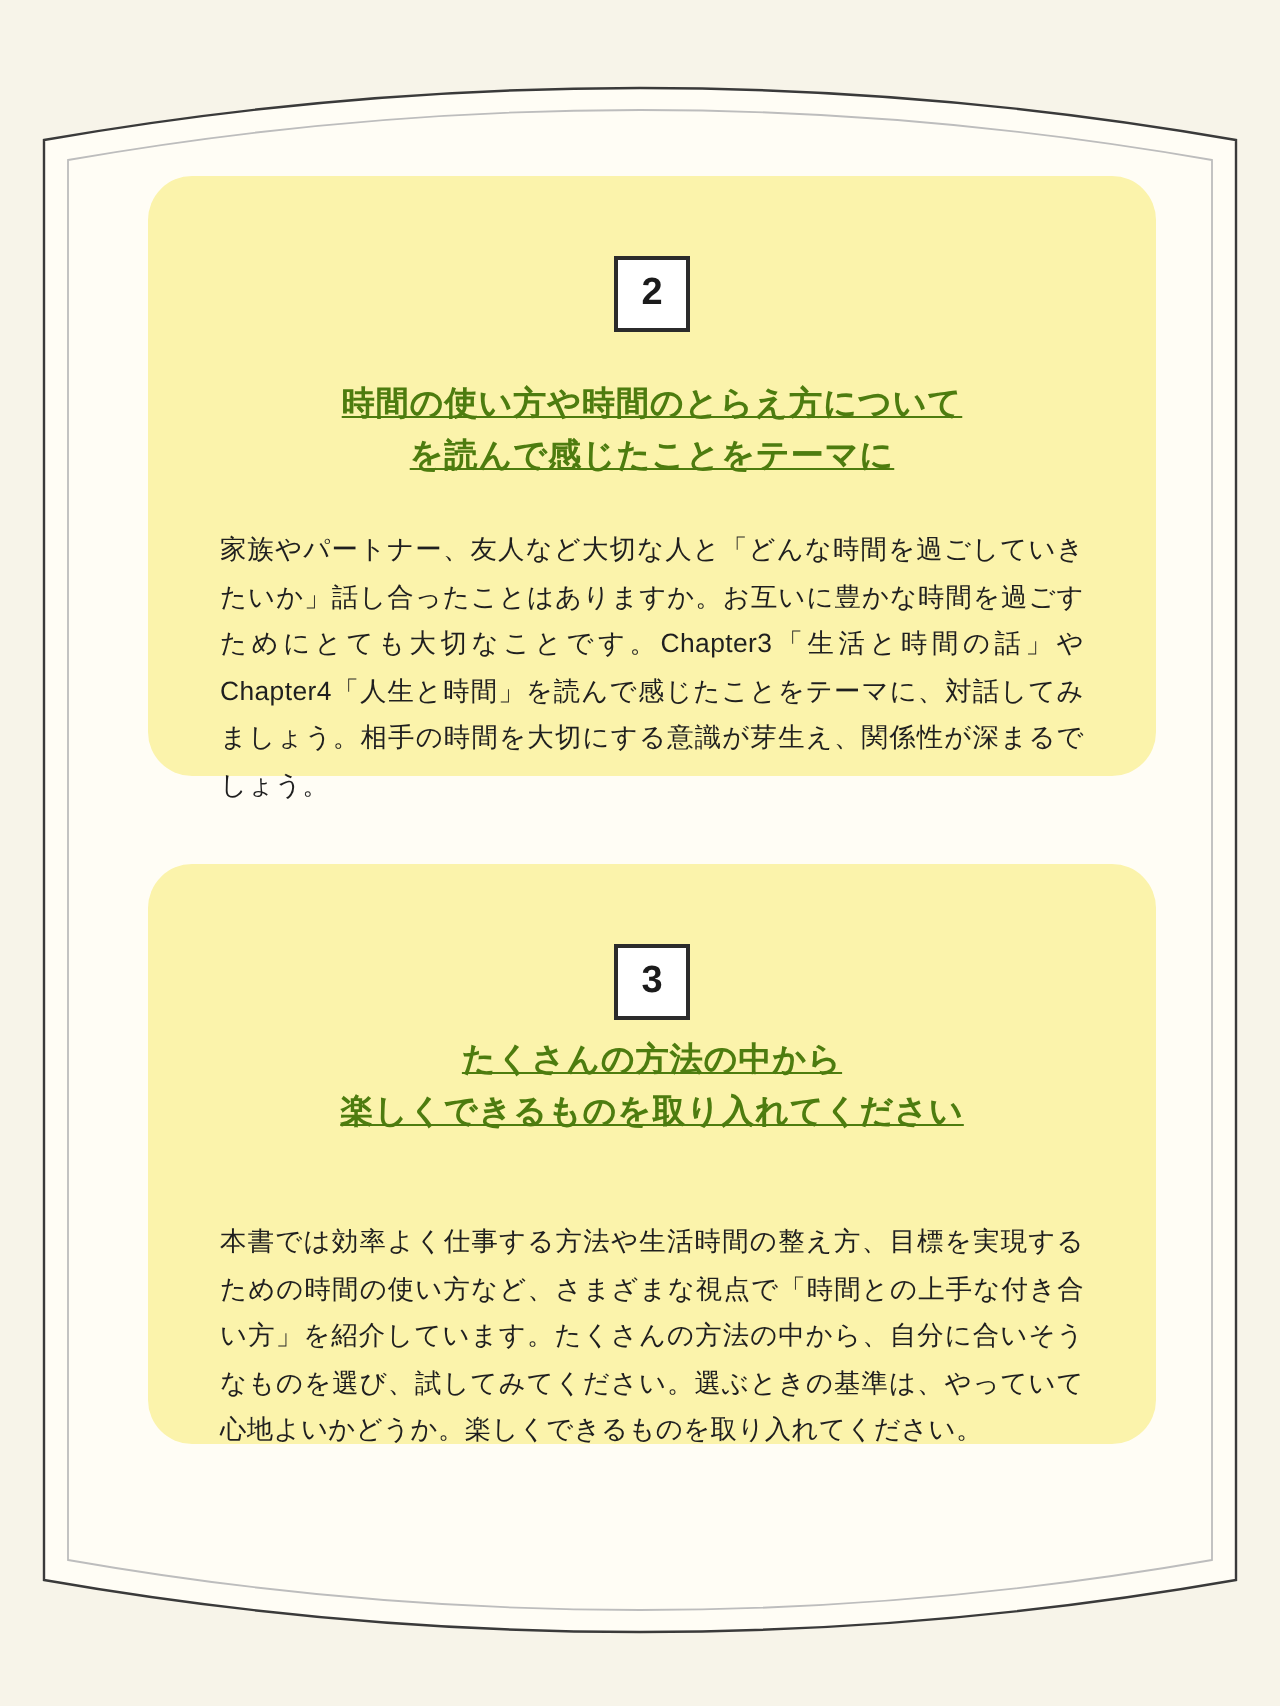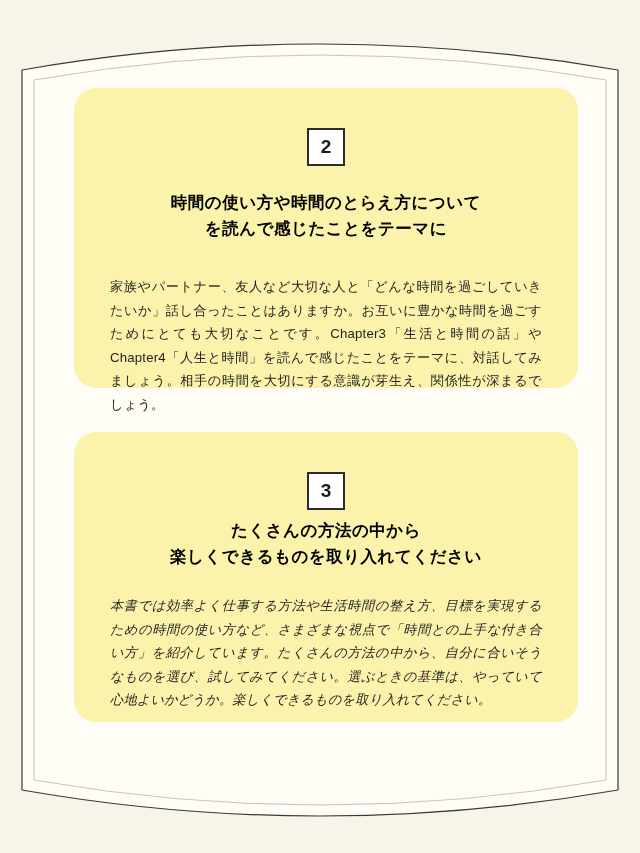--- a/index.html
+++ b/index.html
@@ -63,34 +63,35 @@
     color: #1b1b1b;
     font-family: "Liberation Sans", sans-serif;
   }
 
   .card-title {
     margin-top: 24px;
     text-align: center;
     font-weight: bold;
     font-size: 16.5px;
     line-height: 1.55;
-    color: #000000;
+    color: #4d7c0f;
     letter-spacing: 0.5px;
+    text-decoration: underline;
   }
 
   .card-body {
-    margin-top: 34px;
+    margin-top: 22px;
     font-size: 13.2px;
     line-height: 1.78;
     color: #1f1f1f;
     text-align: justify;
     letter-spacing: 0.2px;
   }
   .card-2 .card-title { margin-top: 8px; }
-  .card-2 .card-body { margin-top: 25px; font-style: italic; }
+  .card-2 .card-body { margin-top: 40px; }
 </style>
 </head>
 <body>
 
 <div class="page-wrap">
   <svg class="paper-svg" width="640" height="853" viewBox="0 0 640 853">
 
     <path d="M 22 70 Q 320 18 618 70 L 618 790 Q 320 842 22 790 Z" fill="#fffdf5" stroke="#3a3a3a" stroke-width="1.2"></path>
 
     <path d="M 34 80 Q 320 30 606 80 L 606 780 Q 320 830 34 780 Z" fill="none" stroke="#bdbdbd" stroke-width="0.9"></path>

